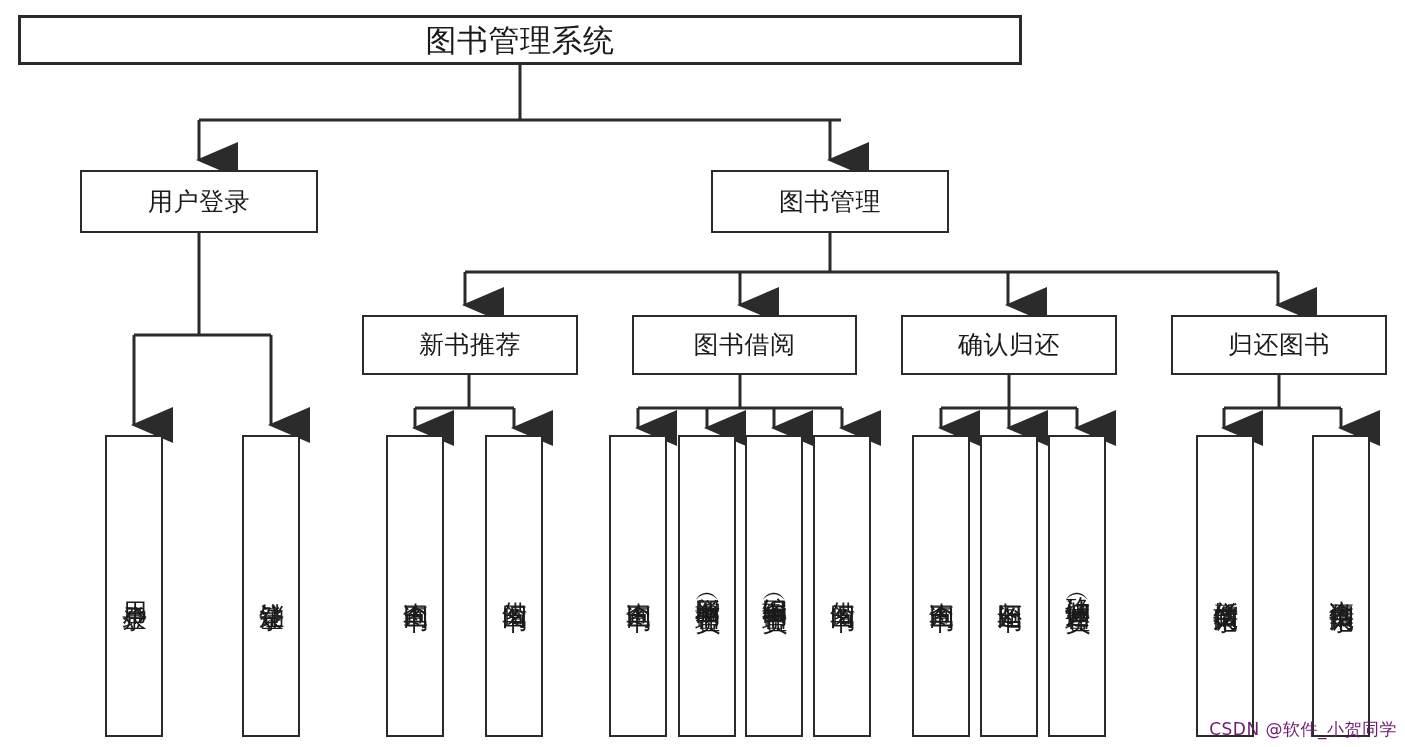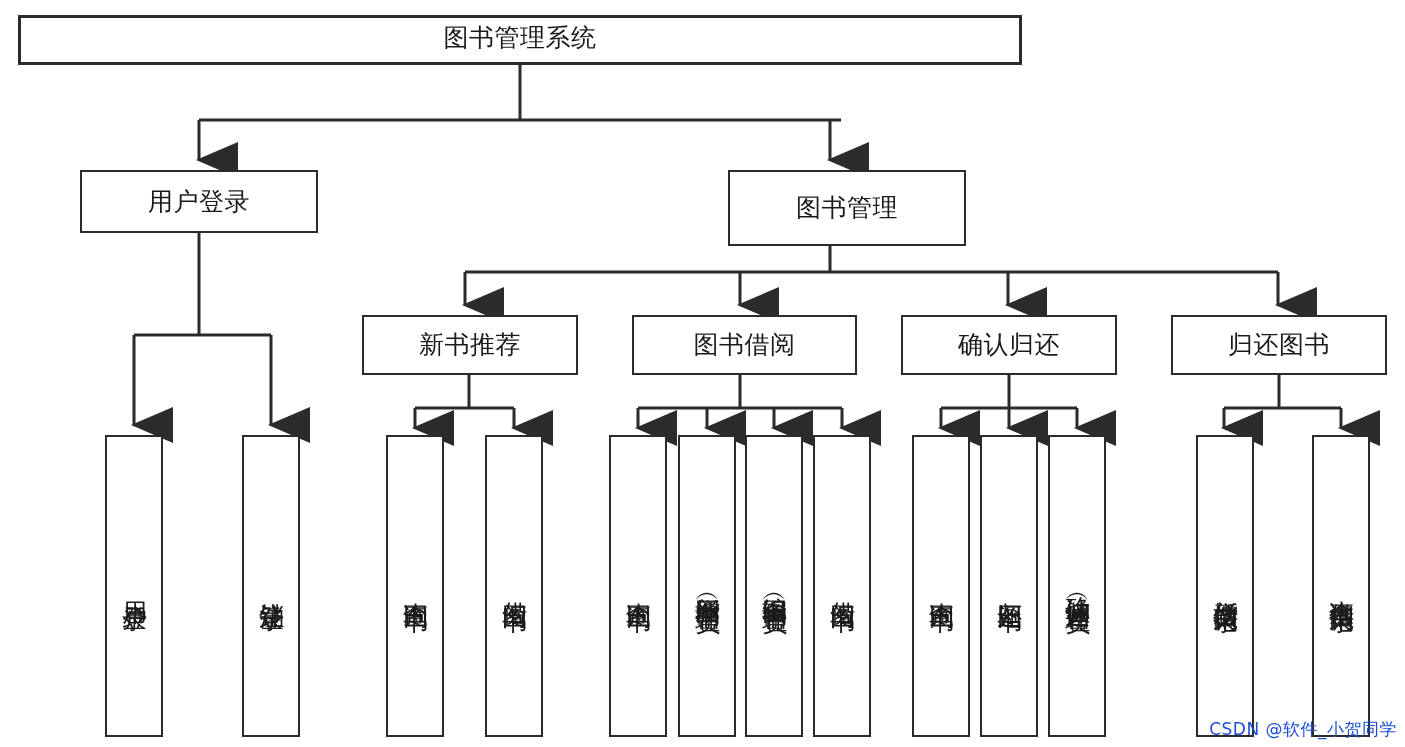--- a/index.html
+++ b/index.html
@@ -45,22 +45,21 @@
     text-align: center;
     line-height: 1.25;
     white-space: nowrap;
   }
   
   .node.h .node-label {
     font-size: 25px;
     letter-spacing: 0.5px;
   }
   .node.root .node-label {
-    font-size: 25px;
-    font-family: Liberation Mono, monospace;
+    font-size: 31px;
   }
   
   .node.v {
     align-items: center;
     justify-content: center;
     padding: 6px 0;
   }
   .node.v .node-label {
     writing-mode: vertical-rl;
     text-orientation: upright;
@@ -68,21 +67,21 @@
     line-height: 1.05;
     letter-spacing: 2px;
     white-space: normal;
     max-height: 100%;
   }
   .watermark {
     position: absolute;
     right: 8px;
     bottom: 6px;
     font-size: 17px;
-    color: #1d4ed8;
+    color: #701a75;
     letter-spacing: 0.5px;
     z-index: 9;
     white-space: nowrap;
   }
 </style>
 </head>
 <body>
 
 <div id="canvas">
 
@@ -137,21 +136,21 @@
     </g>
   </svg>
 
   <div class="node h root" style="left:18px; top:15px; width:1004px; height:50px;">
     <span class="node-label">图书管理系统</span>
   </div>
 
   <div class="node h" style="left:80px; top:170px; width:238px; height:63px;">
     <span class="node-label">用户登录</span>
   </div>
-  <div class="node h" style="left:728px; top:170px; width:238px; height:76px;">
+  <div class="node h" style="left:711px; top:170px; width:238px; height:63px;">
     <span class="node-label">图书管理</span>
   </div>
 
   <div class="node h" style="left:362px; top:315px; width:216px; height:60px;">
     <span class="node-label">新书推荐</span>
   </div>
   <div class="node h" style="left:632px; top:315px; width:225px; height:60px;">
     <span class="node-label">图书借阅</span>
   </div>
   <div class="node h" style="left:901px; top:315px; width:216px; height:60px;">

